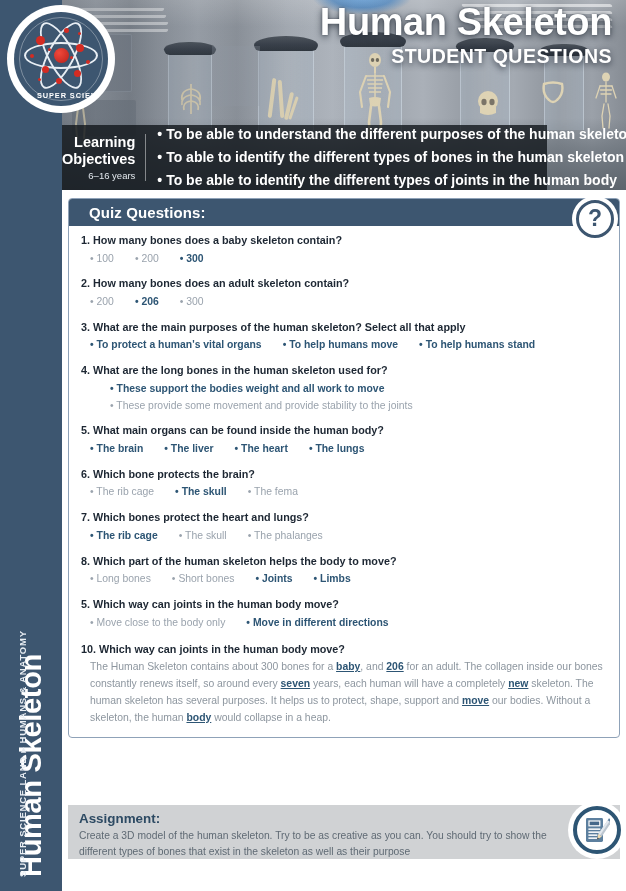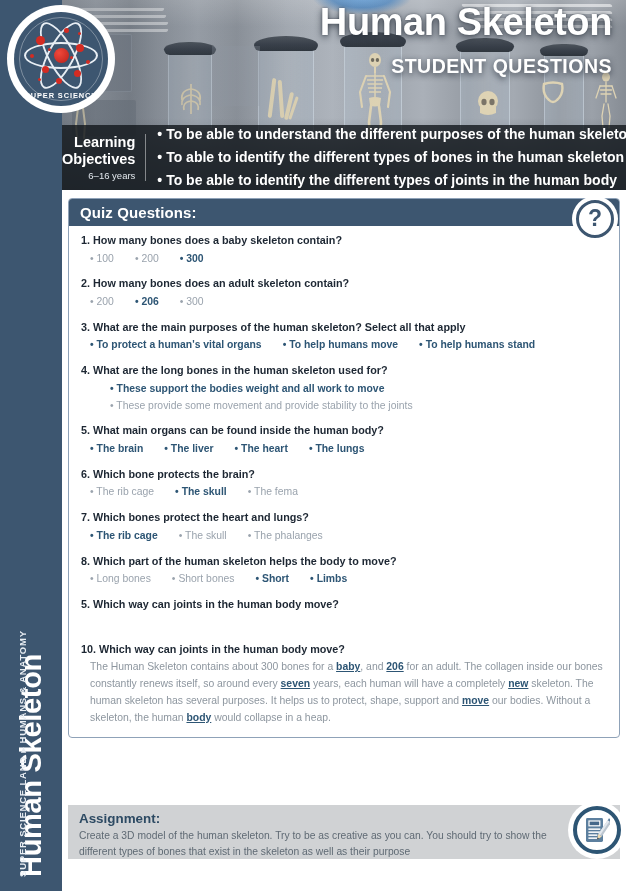--- a/index.html
+++ b/index.html
@@ -89,27 +89,27 @@
   #header-titles{
     position:absolute; right:14px; top:3px; text-align:right; z-index:4;
   }
   #header-title{
     font-size:38px; font-weight:bold; color:#ffffff;
     letter-spacing:-0.4px; line-height:1.05;
     text-shadow:0 2px 7px rgba(20,28,40,0.75), 0 0 2px rgba(20,28,40,0.5);
   }
   #header-subtitle{
     font-size:19.5px; font-weight:bold; color:#ffffff;
-    letter-spacing:0.5px; margin-top:12px;
+    letter-spacing:0.5px; margin-top:2px;
     text-shadow:0 2px 6px rgba(20,28,40,0.8);
   }
 
   
   #lo-bar{
-    position:absolute; left:0; bottom:0; width:564px; height:65px;
+    position:absolute; left:0; bottom:0; width:485px; height:65px;
     background:rgba(18,22,28,0.80);
     display:flex; align-items:center; z-index:4;
   }
   #lo-left{
     width:112px; padding-right:10px; text-align:right;
     border-right:1px solid rgba(255,255,255,0.45);
     color:#ffffff;
   }
   #lo-heading-1,#lo-heading-2{ font-size:14.5px; font-weight:bold; line-height:1.16; }
   #lo-age{ font-size:9.5px; margin-top:2px; color:#e2e7ed; }
@@ -128,21 +128,21 @@
   }
   #logo-inner{
     width:94px; height:94px; border-radius:50%;
     background:#3d5670; position:relative; overflow:hidden;
   }
   #logo-ring{
     position:absolute; left:5px; top:5px; width:84px; height:84px;
     border-radius:50%; border:1px solid rgba(255,255,255,0.34);
   }
   #logo-label{
-    position:absolute; left:0; bottom:6px; width:94px; text-align:center;
+    position:absolute; left:12px; bottom:6px; width:94px; text-align:center;
     font-size:7.4px; font-weight:bold; color:#ffffff; letter-spacing:0.9px;
   }
   .orbit{
     position:absolute; left:50%; top:46%;
     width:74px; height:27px; margin-left:-37px; margin-top:-13.5px;
     border:2.4px solid #e8eef4; border-radius:50%;
   }
   .o1{ transform:rotate(62deg); } .o2{ transform:rotate(-62deg); } .o3{ transform:rotate(0deg); }
   .e{ position:absolute; border-radius:50%; background:#d42b22; }
   #nucleus{
@@ -152,21 +152,21 @@
   }
 
   
   #quiz{
     position:absolute; left:68px; top:198px; width:552px;
     border:1px solid #8fa2b8; border-radius:4px; background:#ffffff;
     overflow:hidden; z-index:3;
   }
   #quiz-header{
     height:27px; background:#3d5670; display:flex; align-items:center;
-    padding-left:11px;
+    padding-left:20px;
   }
   #quiz-header-title{
     font-size:15px; font-weight:bold; color:#ffffff; letter-spacing:0.1px;
   }
   #quiz-body{ padding:7px 12px 8px 12px; }
 
   .q-block{ margin-bottom:9px; }
   .q-text{
     font-size:10.8px; font-weight:bold; color:#1d2733;
     line-height:1.35; margin-bottom:3px;
@@ -458,28 +458,30 @@
           <span class="opt correct">The rib cage</span>
           <span class="opt">The skull</span>
           <span class="opt">The phalanges</span>
         </div>
       </div>
       <div class="q-block">
         <div class="q-text">8. Which part of the human skeleton helps the body to move?</div>
         <div class="opts">
           <span class="opt">Long bones</span>
           <span class="opt">Short bones</span>
-          <span class="opt correct">Short</span>
+          <span class="opt correct">Joints</span>
           <span class="opt correct">Limbs</span>
         </div>
       </div>
       <div class="q-block">
         <div class="q-text">5. Which way can joints in the human body move?</div>
         <div class="opts">
+          <span class="opt">Move close to the body only</span>
           <br>
+          <span class="opt correct">Move in different directions</span>
         </div>
       </div>
       <div class="q-block" style="margin-bottom: 2px;">
         <div class="q-text">10. Which way can joints in the human body move?</div>
         <div id="q10-para"><span>The Human Skeleton contains about 300 bones for a </span><b>baby</b><span>, and </span><b>206</b><span> for an adult. The collagen inside our bones constantly renews itself, so around every </span><b>seven</b><span> years, each human will have a completely </span><b>new</b><span> skeleton. The human skeleton has several purposes. It helps us to protect, shape, support and </span><b>move</b><span> our bodies. Without a skeleton, the human </span><b>body</b><span> would collapse in a heap.</span></div>
       </div>
     </div>
 </div>
 
 <div id="help-icon">

